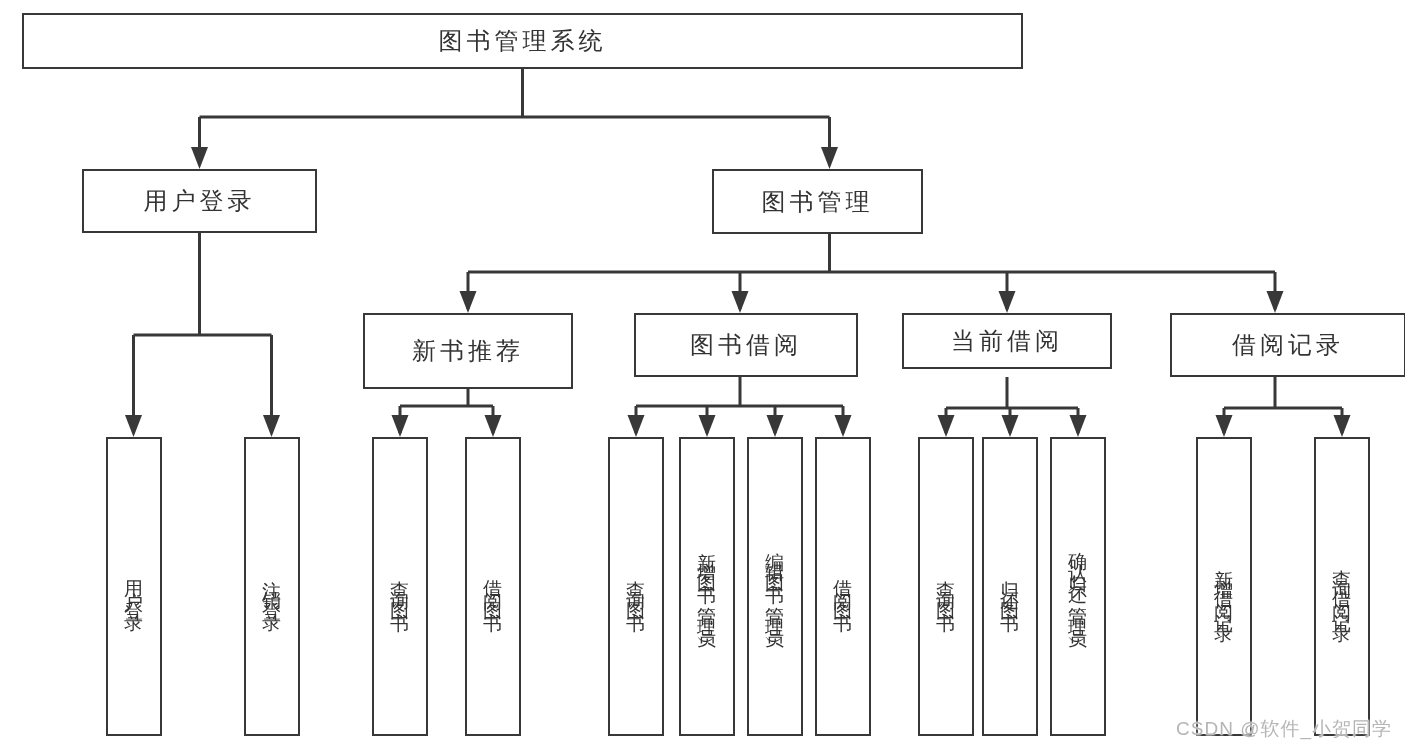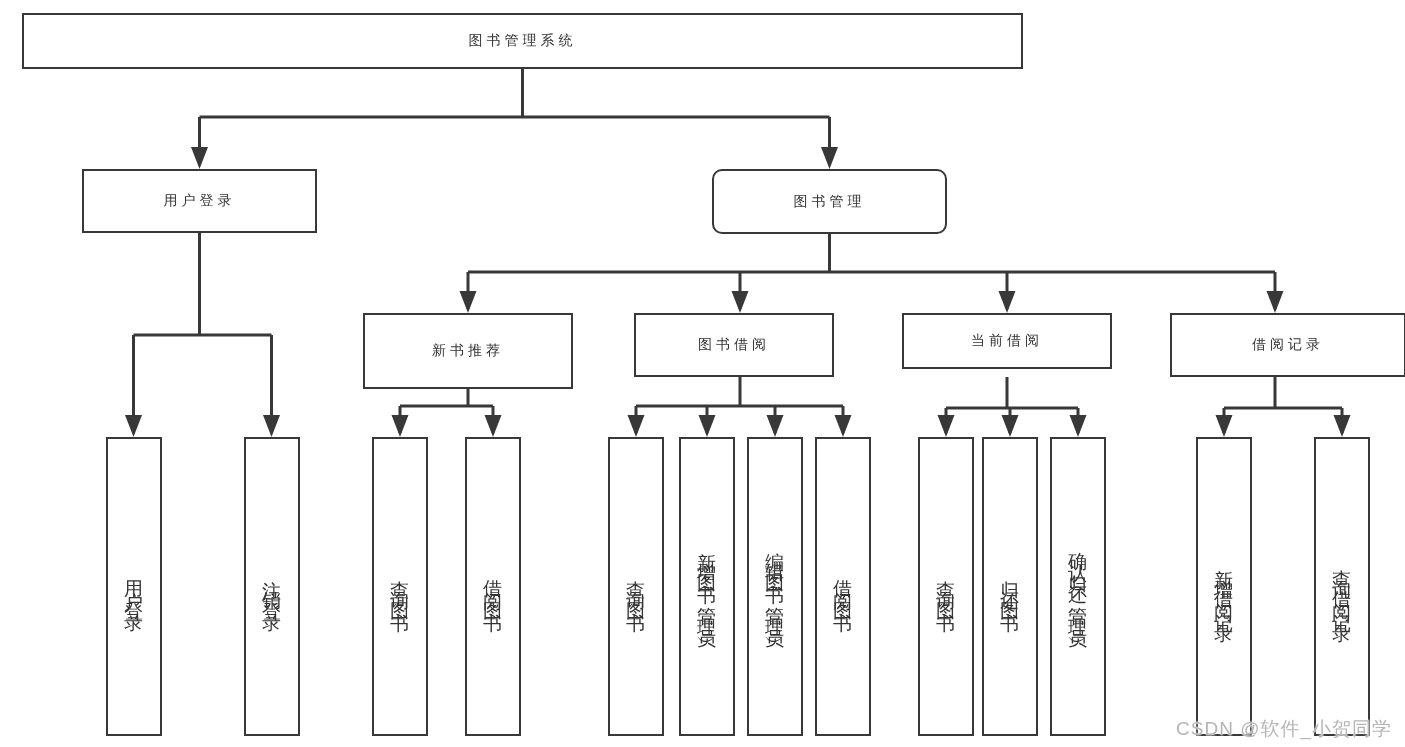--- a/index.html
+++ b/index.html
@@ -22,21 +22,21 @@
   }
 
   .node {
     position: absolute;
     background: #ffffff;
     border: 2.5px solid #383838;
     color: #333333;
     display: flex;
     align-items: center;
     justify-content: center;
-    font-size: 14px;
+    font-size: 24px;
     letter-spacing: 4px;
     white-space: nowrap;
     z-index: 1;
   }
 
   .vnode {
     position: absolute;
     background: #ffffff;
     border: 2.5px solid #383838;
     color: #333333;
@@ -49,23 +49,23 @@
     writing-mode: vertical-rl;
     font-size: 19px;
     letter-spacing: 11px;
     line-height: 1;
     color: #333333;
   }
 
   
   [data-name="node-root"]            { left: 22px;   top: 13px;  width: 1001px; height: 56px; }
   [data-name="node-user-login"]      { left: 82px;   top: 169px; width: 235px;  height: 64px; }
-  [data-name="node-book-mgmt"]       { left: 712px;  top: 169px; width: 235px;  height: 65px; border-radius: 10px; }
+  [data-name="node-book-mgmt"]       { left: 712px;  top: 169px; width: 211px;  height: 65px; }
   [data-name="node-new-book"]        { left: 363px;  top: 313px; width: 210px;  height: 76px; }
-  [data-name="node-book-borrow"]     { left: 634px;  top: 313px; width: 200px;  height: 64px; }
+  [data-name="node-book-borrow"]     { left: 634px;  top: 313px; width: 224px;  height: 64px; }
   [data-name="node-current-borrow"]  { left: 902px;  top: 313px; width: 210px;  height: 56px; }
   [data-name="node-borrow-records"]  { left: 1170px; top: 313px; width: 236px;  height: 64px; }
 
   
   .vnode { top: 437px; width: 56px; height: 299px; }
   [data-name="leaf-user-login"]  { left: 106px; }
   [data-name="leaf-logout"]      { left: 244px; }
   [data-name="leaf-nb-query"]    { left: 372px; }
   [data-name="leaf-nb-borrow"]   { left: 465px; }
   [data-name="leaf-bb-query"]    { left: 608px; }

